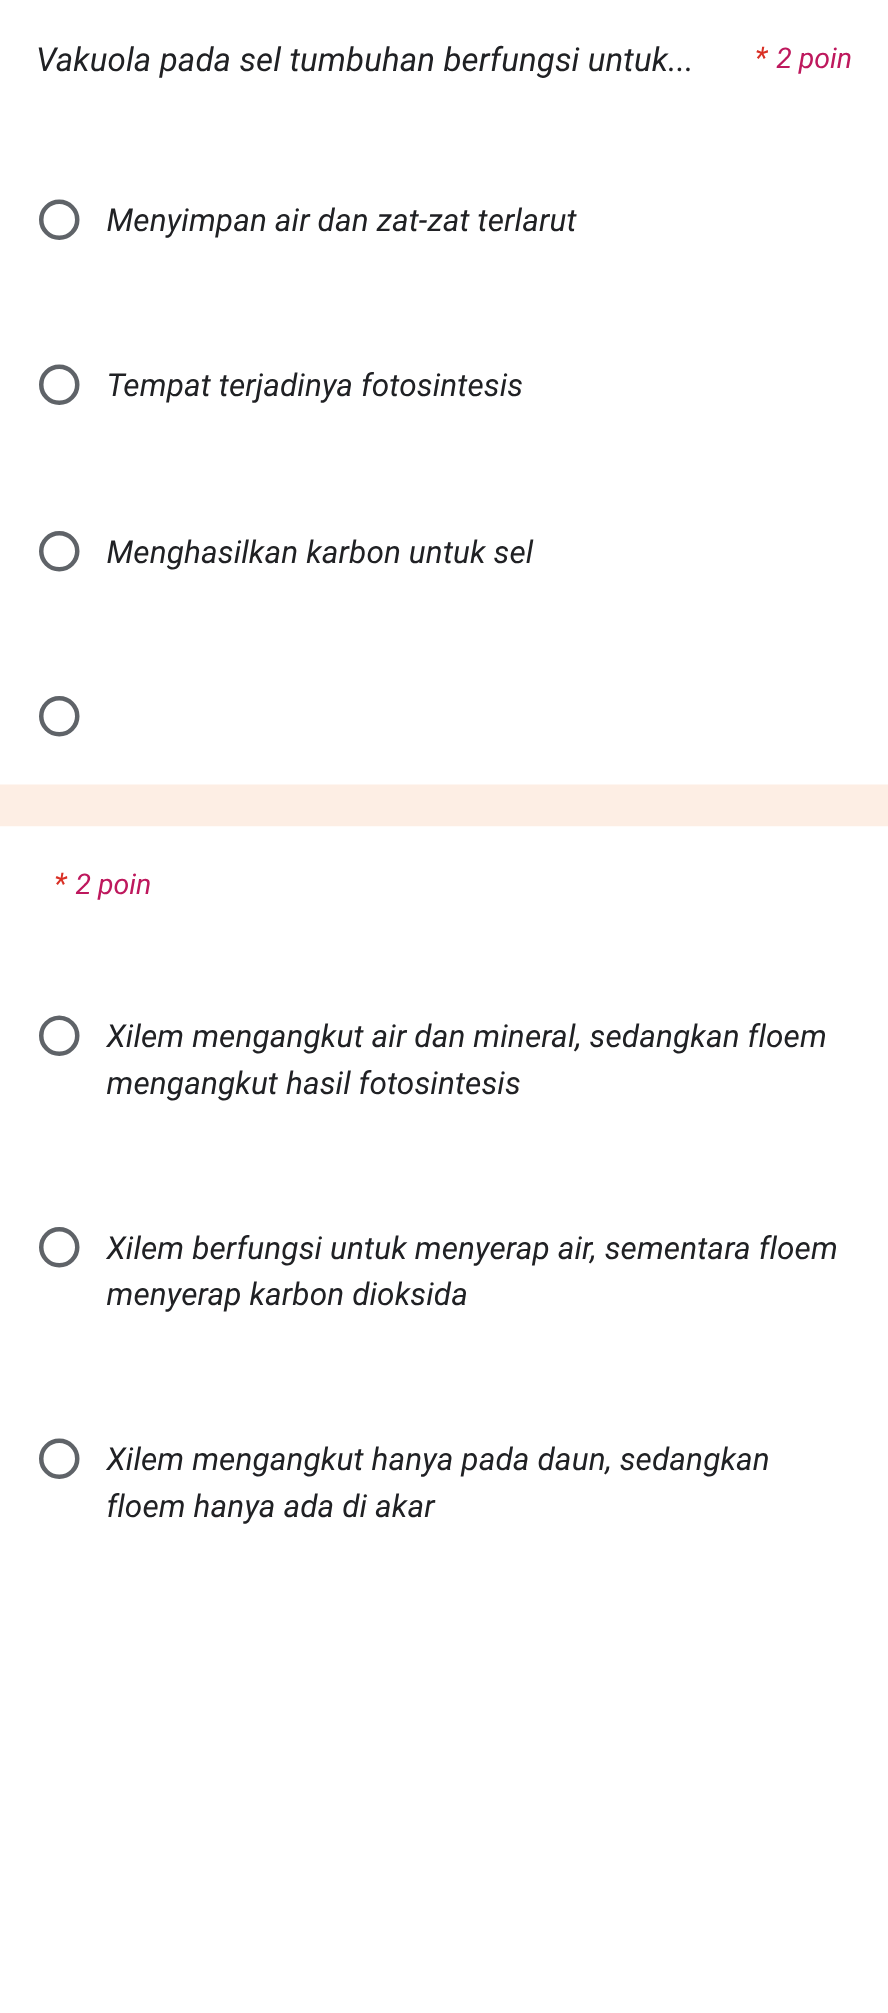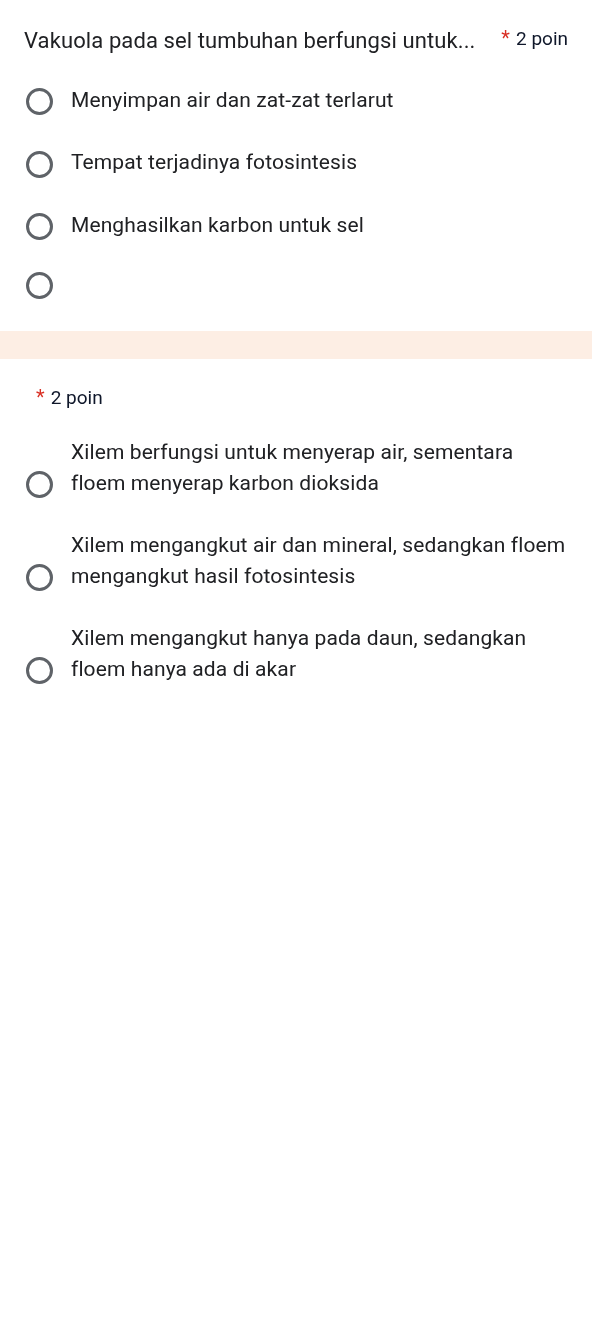--- a/index.html
+++ b/index.html
@@ -1,15 +1,15 @@
 <!DOCTYPE html>
 <html><head>
 <meta charset="utf-8">
 <style>
-  * { box-sizing: border-box; margin: 0; padding: 0; }
+  * { box-sizing: border-box; margin: 0; padding: 0; font-style: italic; }
   body {
     font-family: Roboto, Arial, sans-serif;
     background: #ffffff;
     width: 592px;
     color: #202124;
   }
   .question-card {
     background: #ffffff;
     padding: 24px 24px 32px 24px;
   }
@@ -36,34 +36,35 @@
     gap: 6px;
     margin-left: 12px;
     padding-top: 2px;
     white-space: nowrap;
   }
   .required {
     color: #d93025;
     font-size: 20px;
   }
   .points {
-    color: #0f172a;
+    color: #be185d;
     font-size: 19px;
   }
   .options {
     display: flex;
     flex-direction: column;
     gap: 32px;
     padding-left: 2px;
   }
   .option {
     display: flex;
-    align-items: flex-end;
+    align-items: flex-start;
     gap: 18px;
     cursor: pointer;
+    margin-top: 48px;
   }
   .radio {
     width: 27px;
     height: 27px;
     border: 3px solid #5f6368;
     border-radius: 50%;
     flex-shrink: 0;
   }
   .option-label {
     font-size: 21px;
@@ -107,24 +108,24 @@
 <div class="question-card">
   <div class="q-header">
     <div class="q-meta">
       <span class="required">*</span>
       <span class="points">2 poin</span>
     </div>
   </div>
   <div class="options">
     <label class="option">
       <span class="radio"></span>
-      <span class="option-label">Xilem berfungsi untuk menyerap air, sementara floem menyerap karbon dioksida</span>
+      <span class="option-label">Xilem mengangkut air dan mineral, sedangkan floem mengangkut hasil fotosintesis</span>
     </label>
     <label class="option">
       <span class="radio"></span>
-      <span class="option-label">Xilem mengangkut air dan mineral, sedangkan floem mengangkut hasil fotosintesis</span>
+      <span class="option-label">Xilem berfungsi untuk menyerap air, sementara floem menyerap karbon dioksida</span>
     </label>
     <label class="option">
       <span class="radio"></span>
       <span class="option-label">Xilem mengangkut hanya pada daun, sedangkan floem hanya ada di akar</span>
     </label>
   </div>
 </div>
 
 </body></html>

